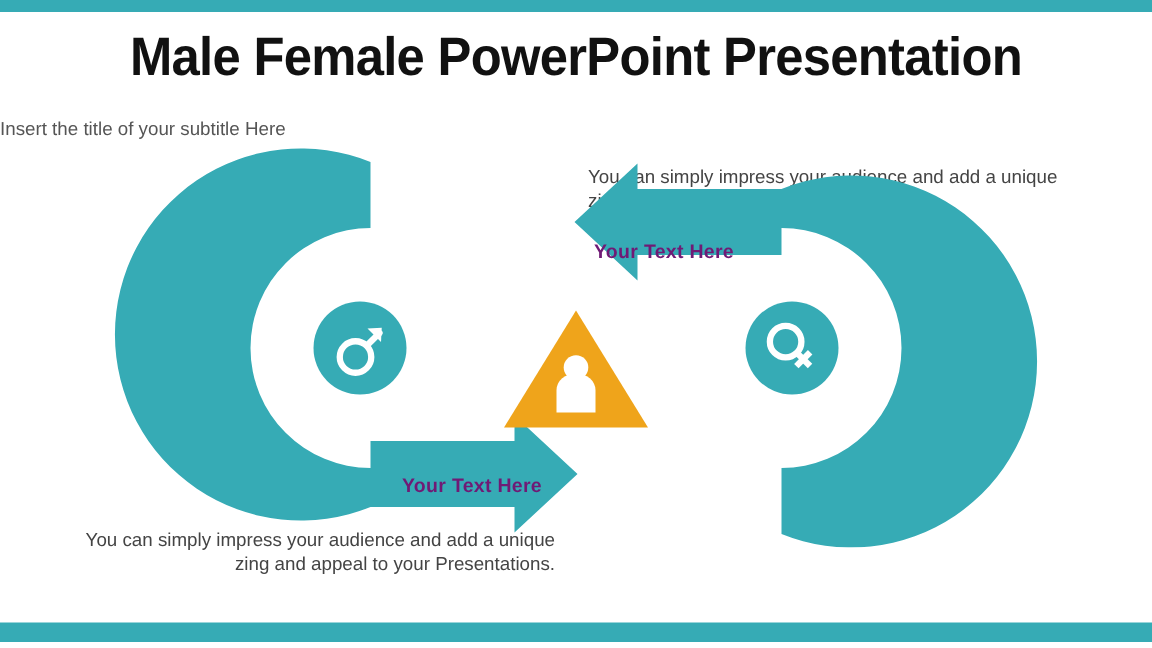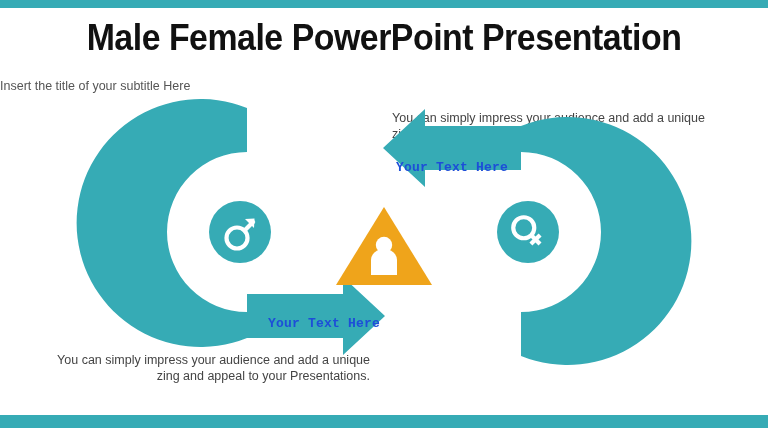--- a/index.html
+++ b/index.html
@@ -82,24 +82,23 @@
     position: absolute;
     left: 0;
     top: 95px;
     width: 768px;
     height: 270px;
   }
   .arrow-label {
     position: absolute;
     font-size: 13px;
     font-weight: bold;
-    color: #1d4ed8;
+    color: #701a75;
     white-space: nowrap;
     letter-spacing: 0.2px;
-    font-family: Liberation Mono, monospace;
   }
   .arrow-label-top {
     left: 396px;
     top: 160px;
   }
   .arrow-label-bottom {
     left: 268px;
     top: 316px;
   }
 </style>

